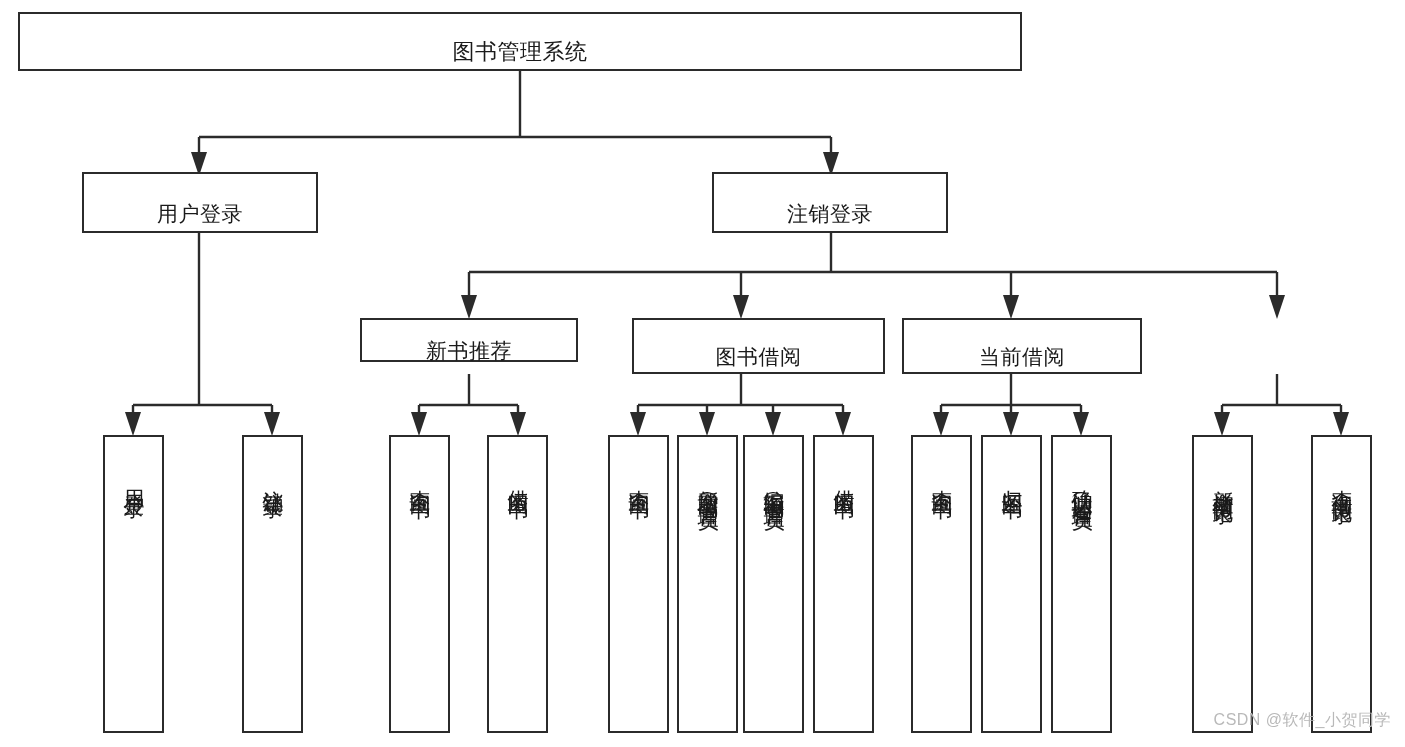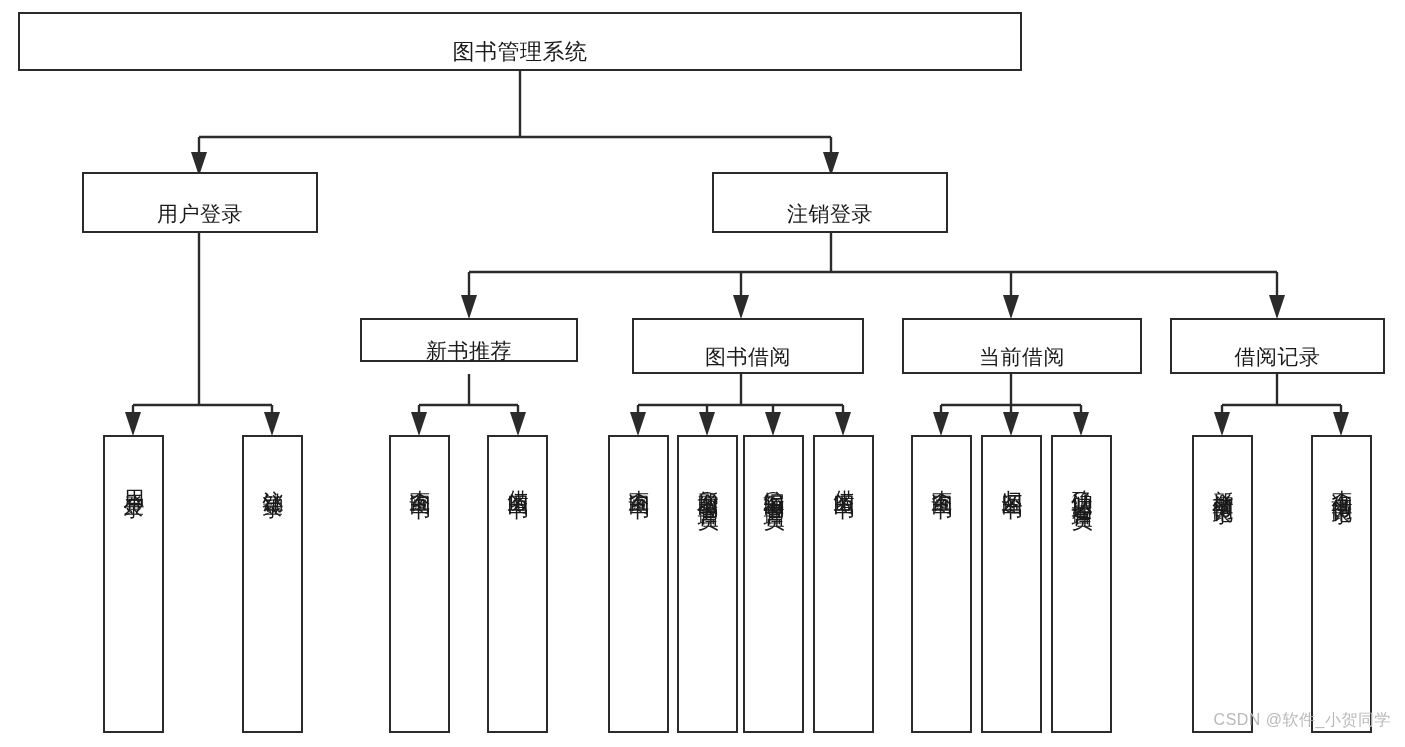--- a/index.html
+++ b/index.html
@@ -177,31 +177,28 @@
   </div>
 
   <div class="node horizontal" style="left:712px; top:172px; width:236px; height:61px;">
     <span class="node-label">注销登录</span>
   </div>
 
   <div class="node horizontal" style="left:360px; top:318px; width:218px; height:44px;">
     <span class="node-label">新书推荐</span>
   </div>
 
-  <div class="node horizontal" style="left:632px; top:318px; width:232px; height:56px;">
+  <div class="node horizontal" style="left:632px; top:318px; width:253px; height:56px;">
     <span class="node-label">图书借阅</span>
   </div>
 
   <div class="node horizontal" style="left:902px; top:318px; width:240px; height:56px;">
     <span class="node-label">当前借阅</span>
   </div>
 
-  <div class="node horizontal" style="left:1170px; top:318px; width:215px; height:56px;">
-    <span class="node-label">借阅记录</span>
-  </div>
 
   <div class="node vertical" style="left:103px; top:435px; width:61px; height:298px;">
     <span class="node-label">用户登录</span>
   </div>
 
   <div class="node vertical" style="left:242px; top:435px; width:61px; height:298px;">
     <span class="node-label">注销登录</span>
   </div>
 
   <div class="node vertical" style="left:389px; top:435px; width:61px; height:298px;">

